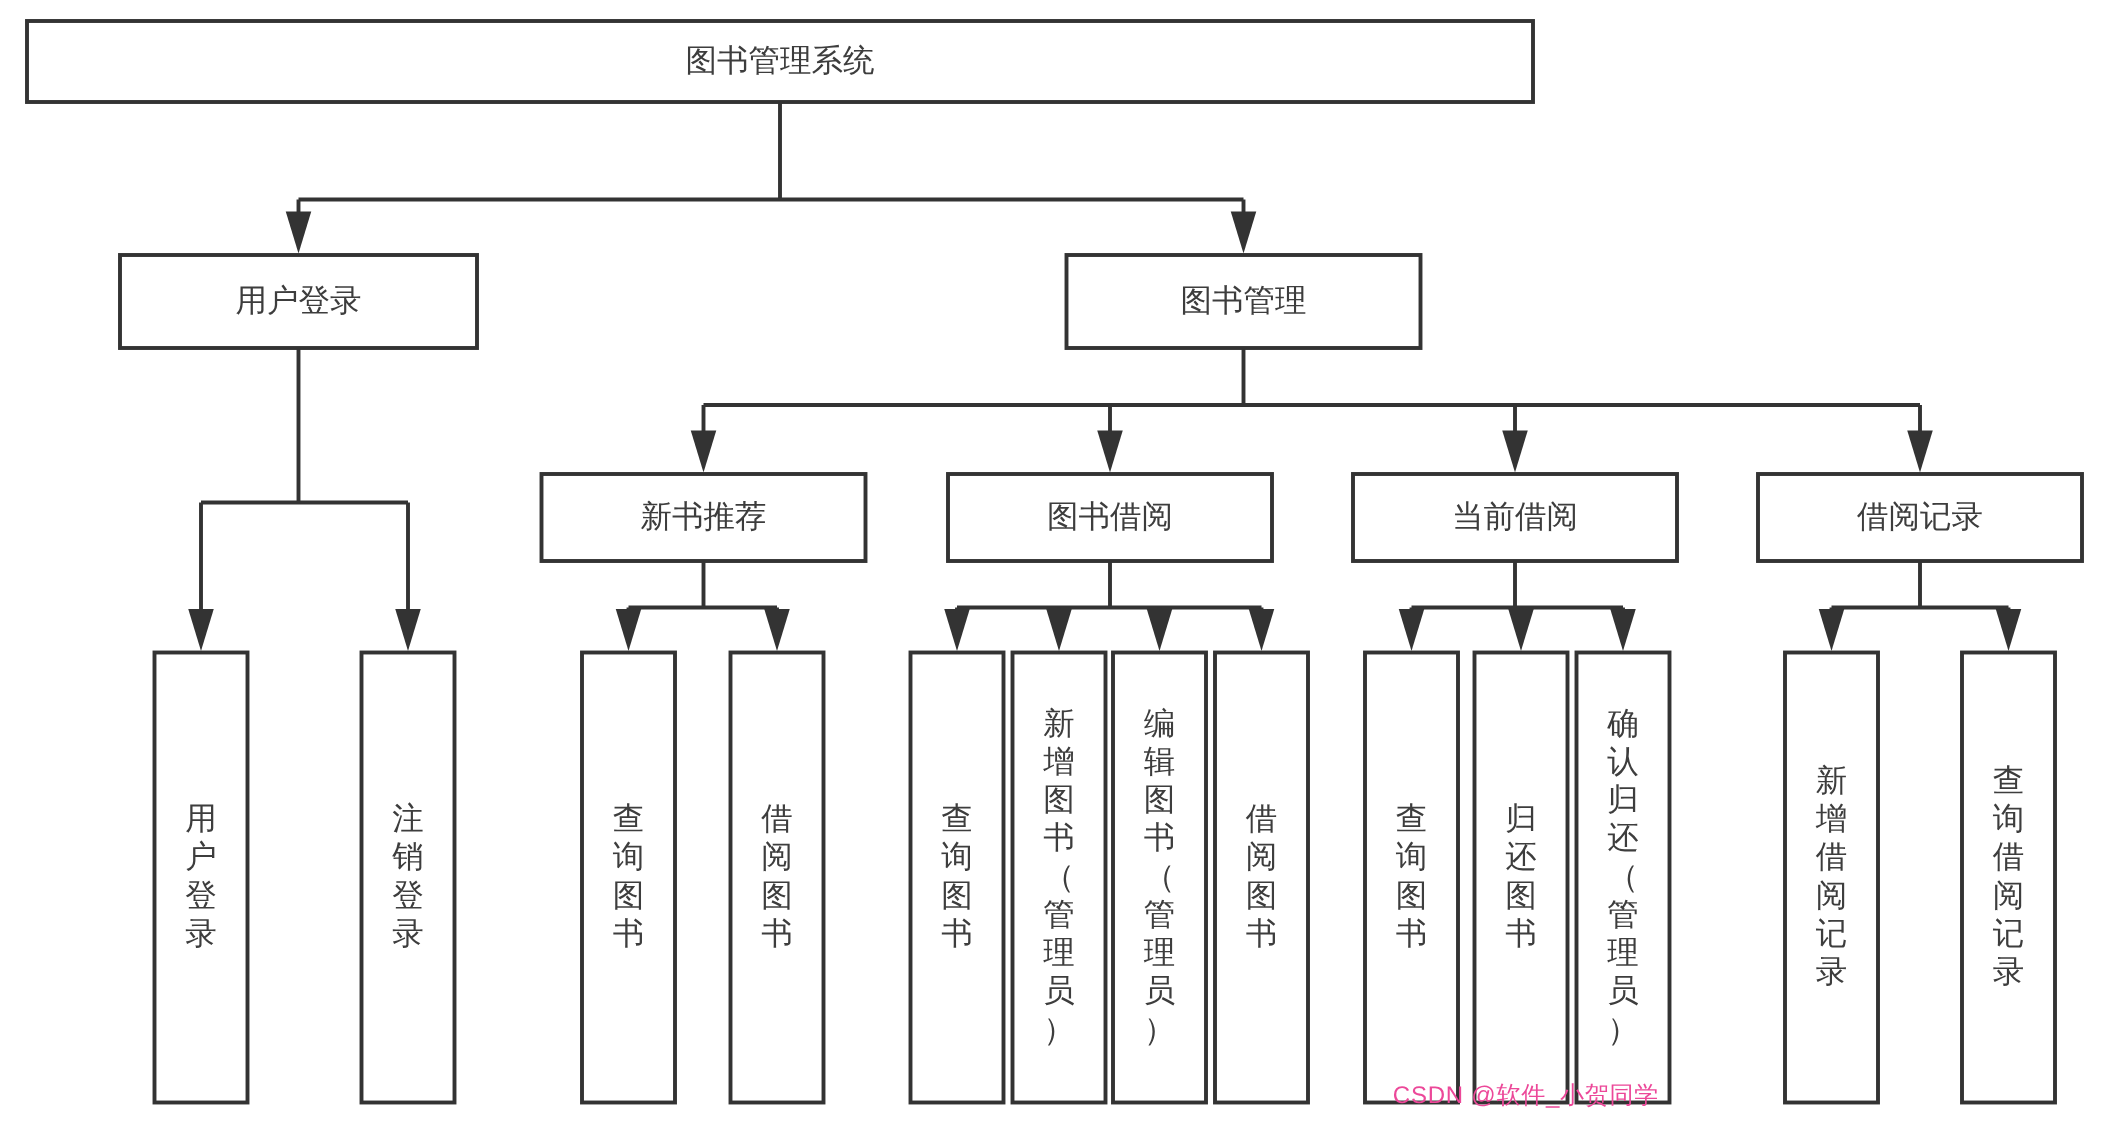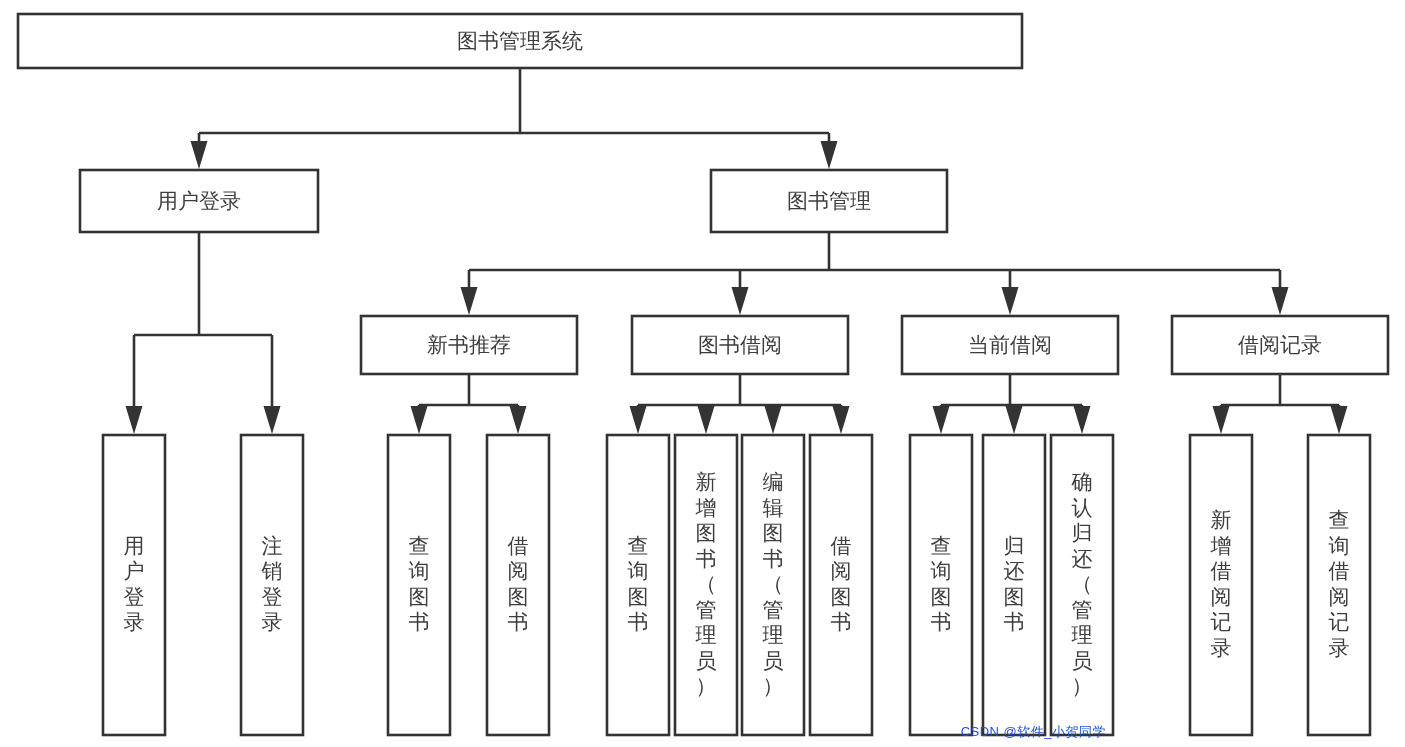--- a/index.html
+++ b/index.html
@@ -52,22 +52,22 @@
   }
   .arrow-head {
     fill: #333333;
     stroke: none;
   }
   .watermark {
     position: absolute;
     right: 8px;
     bottom: 6px;
     font-family: "Liberation Sans", "DejaVu Sans", sans-serif;
-    font-size: 13px;
-    color: #1d4ed8;
+    font-size: 16px;
+    color: #ec4899;
     letter-spacing: 0.5px;
     white-space: nowrap;
     user-select: none;
   }
 </style>
 </head>
 <body>
 
 <div id="diagram-root">
   <svg id="diagram-svg" viewBox="0 0 1405 747">

